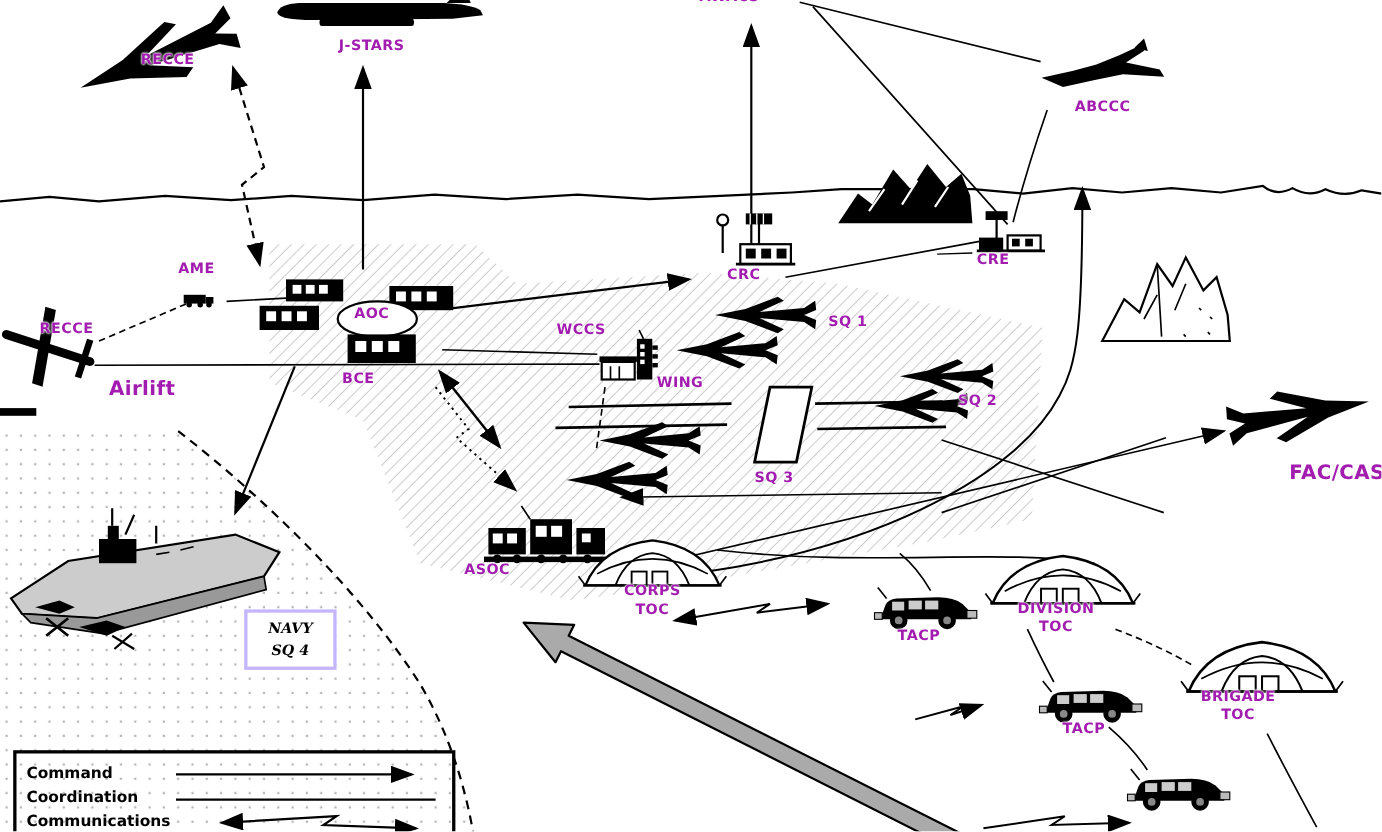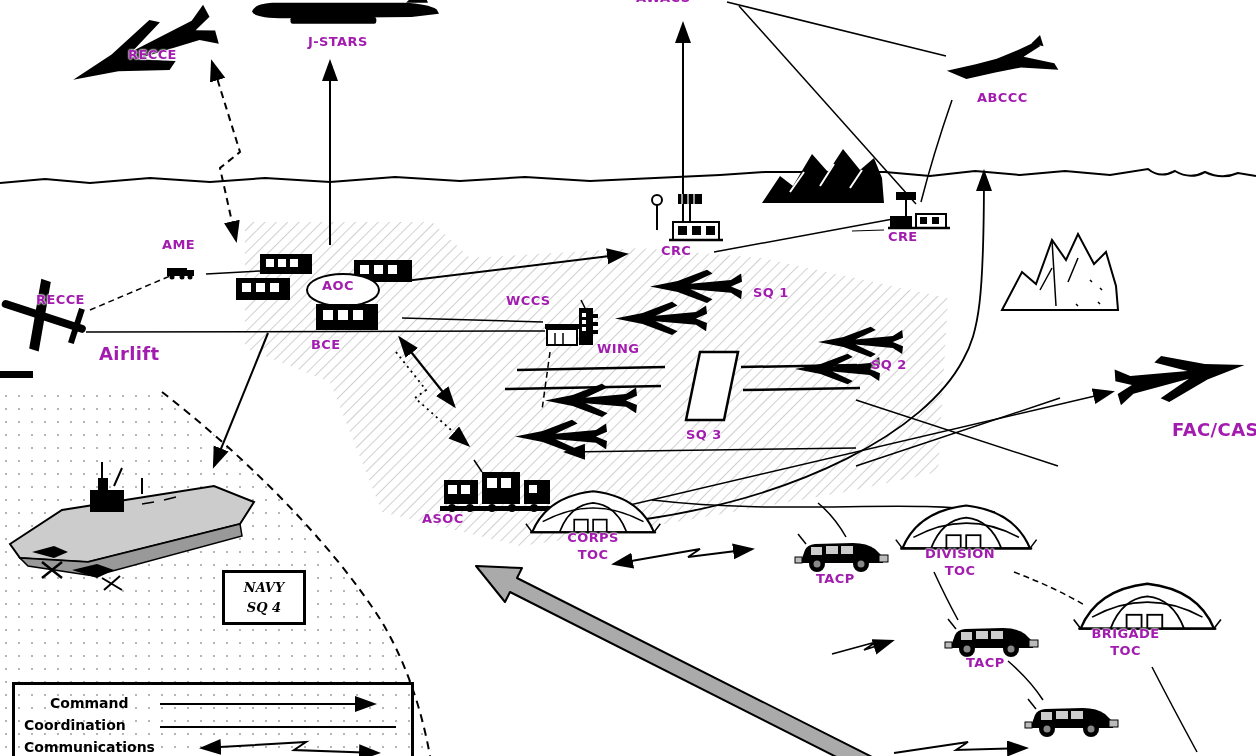--- a/index.html
+++ b/index.html
@@ -5,22 +5,22 @@
   html,body{margin:0;padding:0;background:#fff;}
   #canvas{position:relative;width:1256px;height:756px;overflow:hidden;background:#fff;
           font-family:"DejaVu Sans",sans-serif;}
   #art{position:absolute;left:0;top:0;z-index:1;}
   .lbl{position:absolute;font:bold 13px "DejaVu Sans",sans-serif;color:#a21caf;
        letter-spacing:0.4px;white-space:nowrap;z-index:3;
        text-shadow:0 0 2px #fff,0 0 2px #fff,0 0 2px #fff;}
   .lbl.lg{font-size:18px;}
   .two{text-align:center;line-height:1.3;}
   .navy-box{position:absolute;left:222px;top:554px;width:62px;z-index:3;
-       border:3px solid #000000;background:#fff;text-align:center;padding:5px 8px;
-       font:bold italic 13px "DejaVu Serif",serif;line-height:1.5;margin-top:16px;}
+       border:3px solid #c4b5fd;background:#fff;text-align:center;padding:5px 8px;
+       font:bold italic 13px "DejaVu Serif",serif;line-height:1.5;}
   .legend-box{position:absolute;left:12px;top:682px;width:396px;height:90px;
        border:3px solid #000;z-index:2;background:transparent;}
   .leg-lbl{position:absolute;font:bold 14px "DejaVu Sans",sans-serif;color:#000;z-index:3;}
 </style>
 </head>
 <body>
 
 <div id="canvas">
 
 <svg id="art" width="1256" height="756" viewBox="0 0 1256 756" xmlns="http://www.w3.org/2000/svg">
@@ -320,17 +320,17 @@
 
 <div class="lbl" style="left:816px;top:571px;">TACP</div>
 <div class="lbl" style="left:966px;top:655px;">TACP</div>
 
 <div class="navy-box">
   <div>NAVY</div>
   <div>SQ 4</div>
 </div>
 
 <div class="legend-box"></div>
-<div class="leg-lbl" style="left:24px;top:695px;margin-left:26px;">Command</div>
+<div class="leg-lbl" style="left:24px;top:695px;">Command</div>
 <div class="leg-lbl" style="left:24px;top:717px;">Coordination</div>
 <div class="leg-lbl" style="left:24px;top:739px;">Communications</div>
 
 </div>
 
 </body></html>

